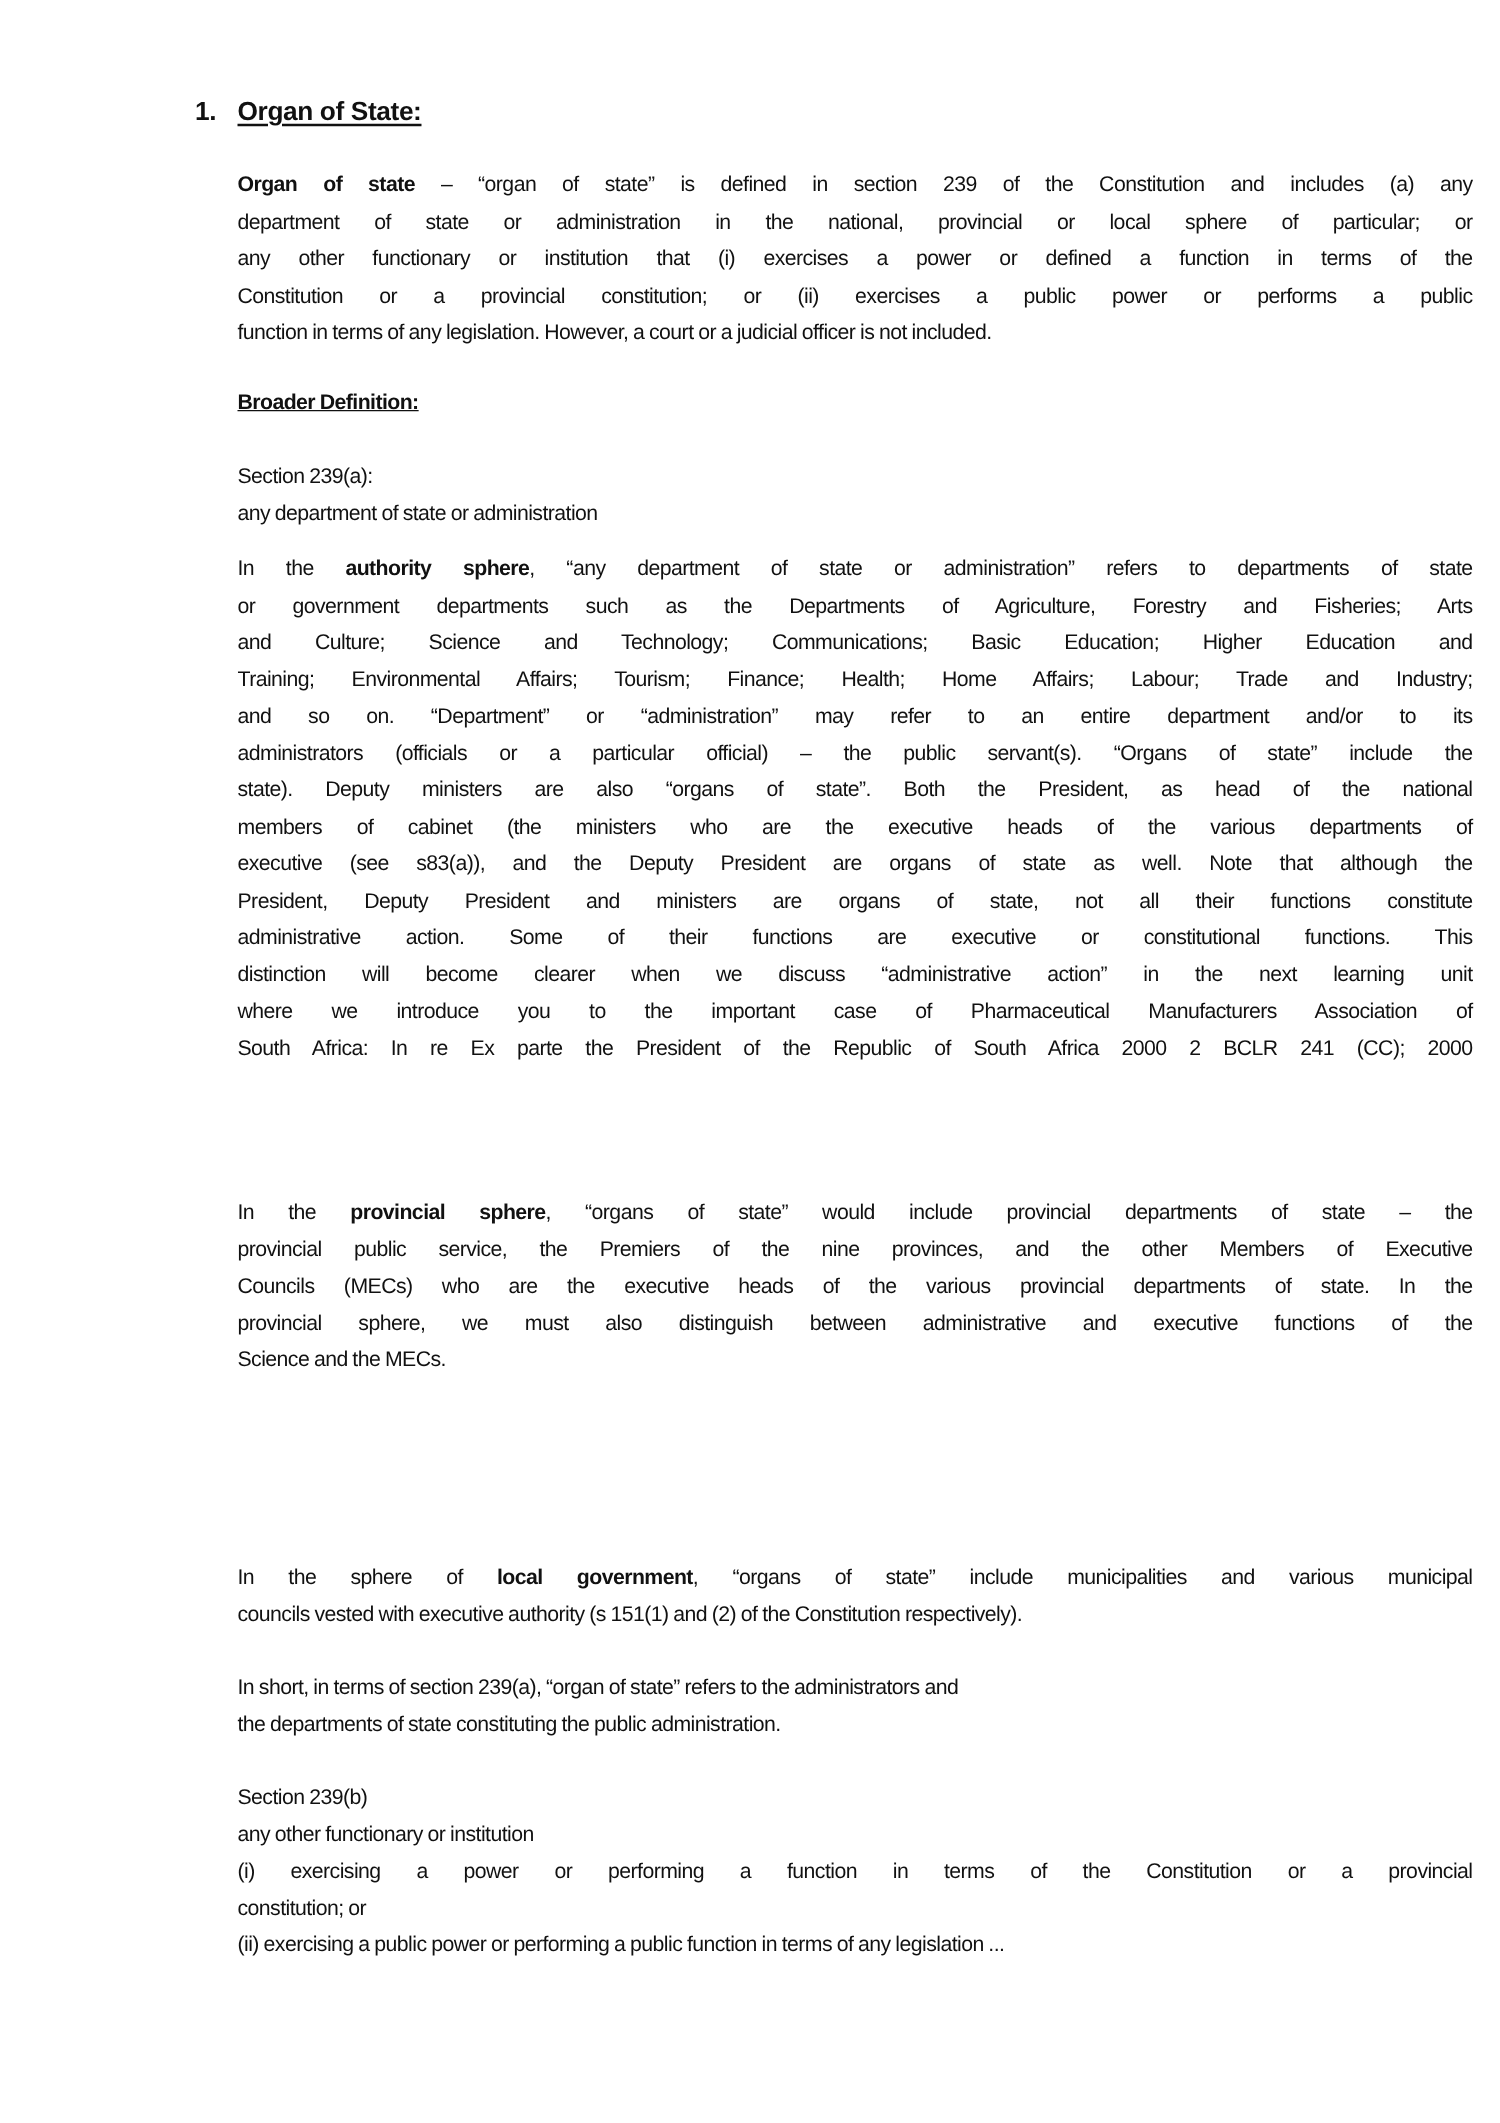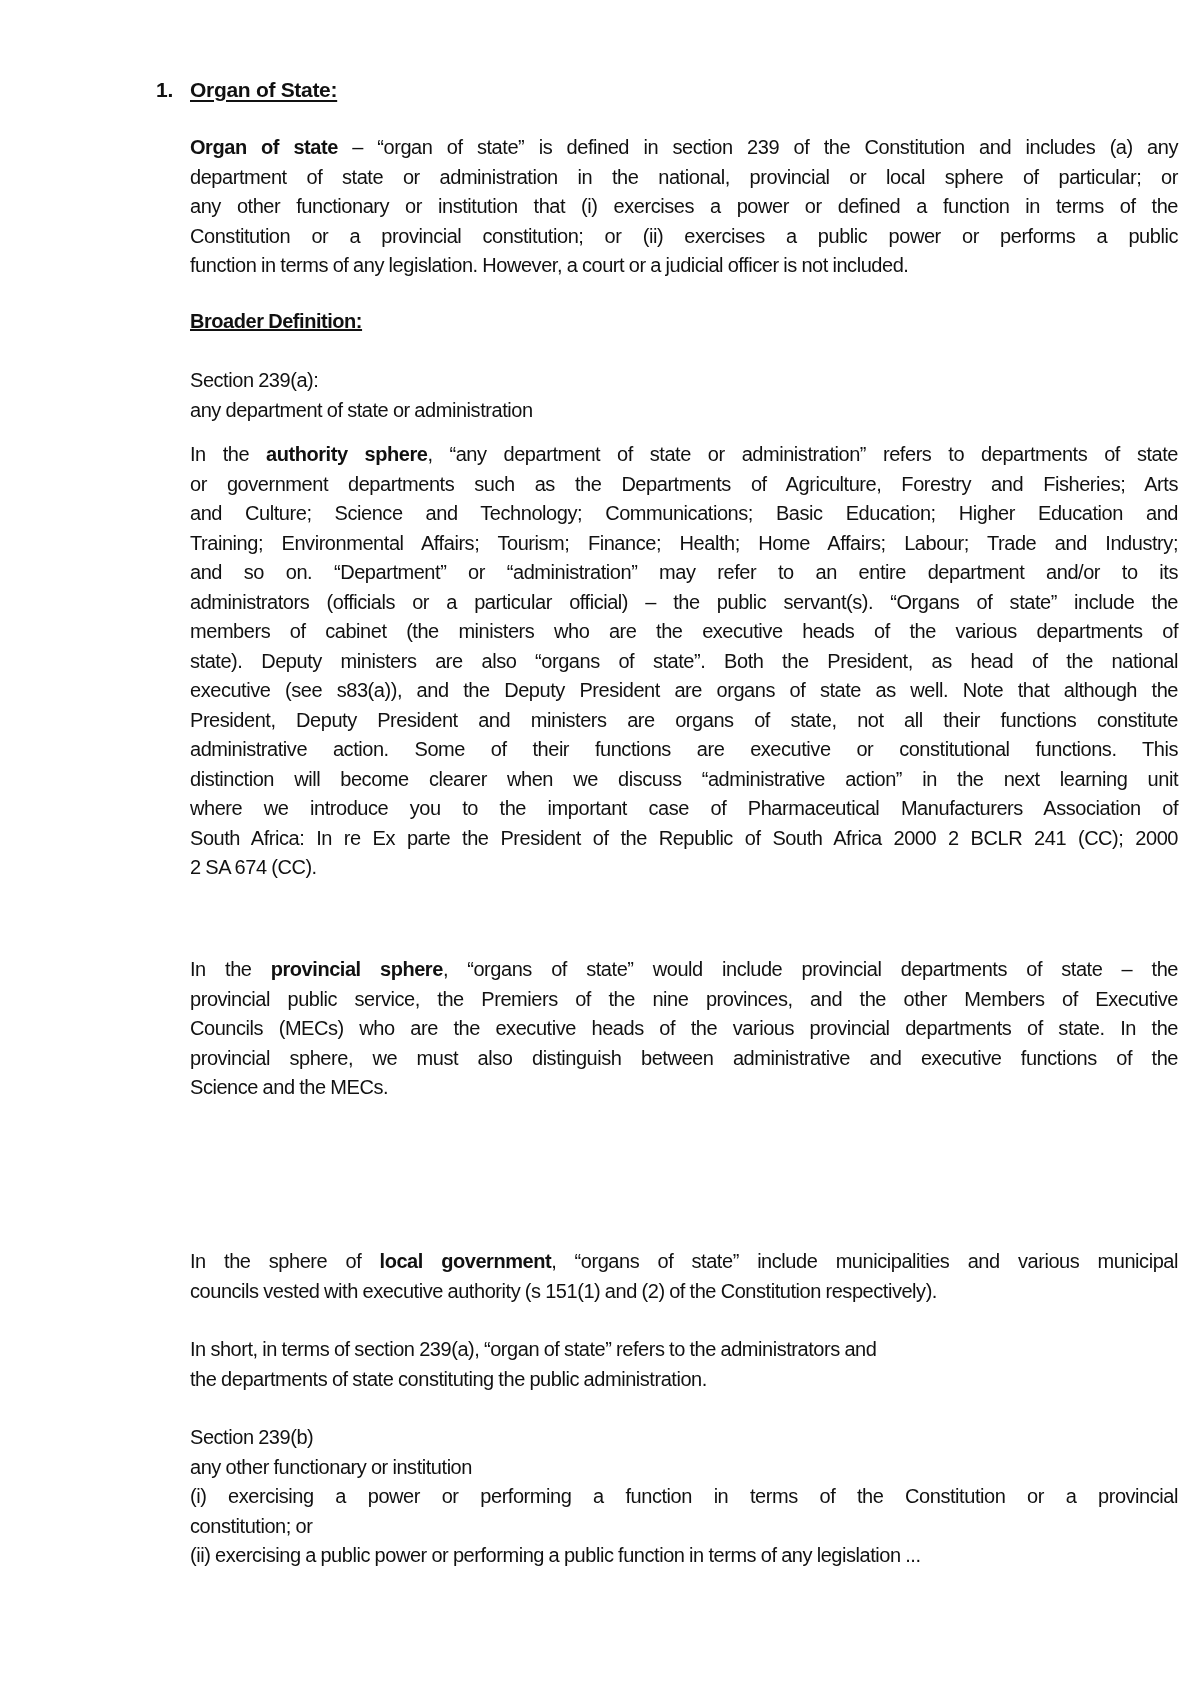--- a/index.html
+++ b/index.html
@@ -11,21 +11,21 @@
       margin-left: 44px;
     }
     .heading {
       position: absolute; left: 112px; top: 78px;
       font-size: 21px; font-weight: bold; letter-spacing: -0.3px;
     }
     .heading .num { display: inline-block; width: 34px; }
     .heading .title { text-decoration: underline; text-underline-offset: 3px; }
     .block {
       position: absolute; left: 146px; width: 988px;
-      font-size: 20px; line-height: 29.5px; letter-spacing: -0.45px;
+      font-size: 17px; line-height: 29.5px; letter-spacing: -0.45px;
       word-spacing: -0.5px;
     }
     .line { display: block; white-space: nowrap; }
     .jline { display: block; text-align: justify; text-align-last: justify; white-space: normal; }
     b { font-weight: bold; }
   </style>
 </head>
 <body>
 
 <div class="page">
@@ -51,29 +51,28 @@
     <span class="line">any department of state or administration</span>
   </div>
 
   <div class="block" style="top:440px;">
     <span class="jline"><span>In the </span><b>authority sphere</b><span>, “any department of state or administration” refers to departments of state</span></span>
     <span class="jline">or government departments such as the Departments of Agriculture, Forestry and Fisheries; Arts</span>
     <span class="jline">and Culture; Science and Technology; Communications; Basic Education; Higher Education and</span>
     <span class="jline">Training; Environmental Affairs; Tourism; Finance; Health; Home Affairs; Labour; Trade and Industry;</span>
     <span class="jline">and so on. “Department” or “administration” may refer to an entire department and/or to its</span>
     <span class="jline">administrators (officials or a particular official) – the public servant(s). “Organs of state” include the</span>
+    <span class="jline">state). Deputy ministers are also “organs of state”. Both the President, as head of the national</span>
     <span class="jline">members of cabinet (the ministers who are the executive heads of the various departments of</span>
-    <span class="jline">state). Deputy ministers are also “organs of state”. Both the President, as head of the national</span>
     <span class="jline">executive (see s83(a)), and the Deputy President are organs of state as well. Note that although the</span>
     <span class="jline">President, Deputy President and ministers are organs of state, not all their functions constitute</span>
     <span class="jline">administrative action. Some of their functions are executive or constitutional functions. This</span>
     <span class="jline">distinction will become clearer when we discuss “administrative action” in the next learning unit</span>
     <span class="jline">where we introduce you to the important case of Pharmaceutical Manufacturers Association of</span>
     <span class="jline">South Africa: In re Ex parte the President of the Republic of South Africa 2000 2 BCLR 241 (CC); 2000</span>
-    <span class="line">2 SA 674 (CC).</span>
   </div>
 
   <div class="block" style="top:955px;">
     <span class="jline"><span>In the </span><b>provincial sphere</b><span>, “organs of state” would include provincial departments of state – the</span></span>
     <span class="jline">provincial public service, the Premiers of the nine provinces, and the other Members of Executive</span>
     <span class="jline">Councils (MECs) who are the executive heads of the various provincial departments of state. In the</span>
     <span class="jline">provincial sphere, we must also distinguish between administrative and executive functions of the</span>
     <span class="line">Science and the MECs.</span>
   </div>
 

